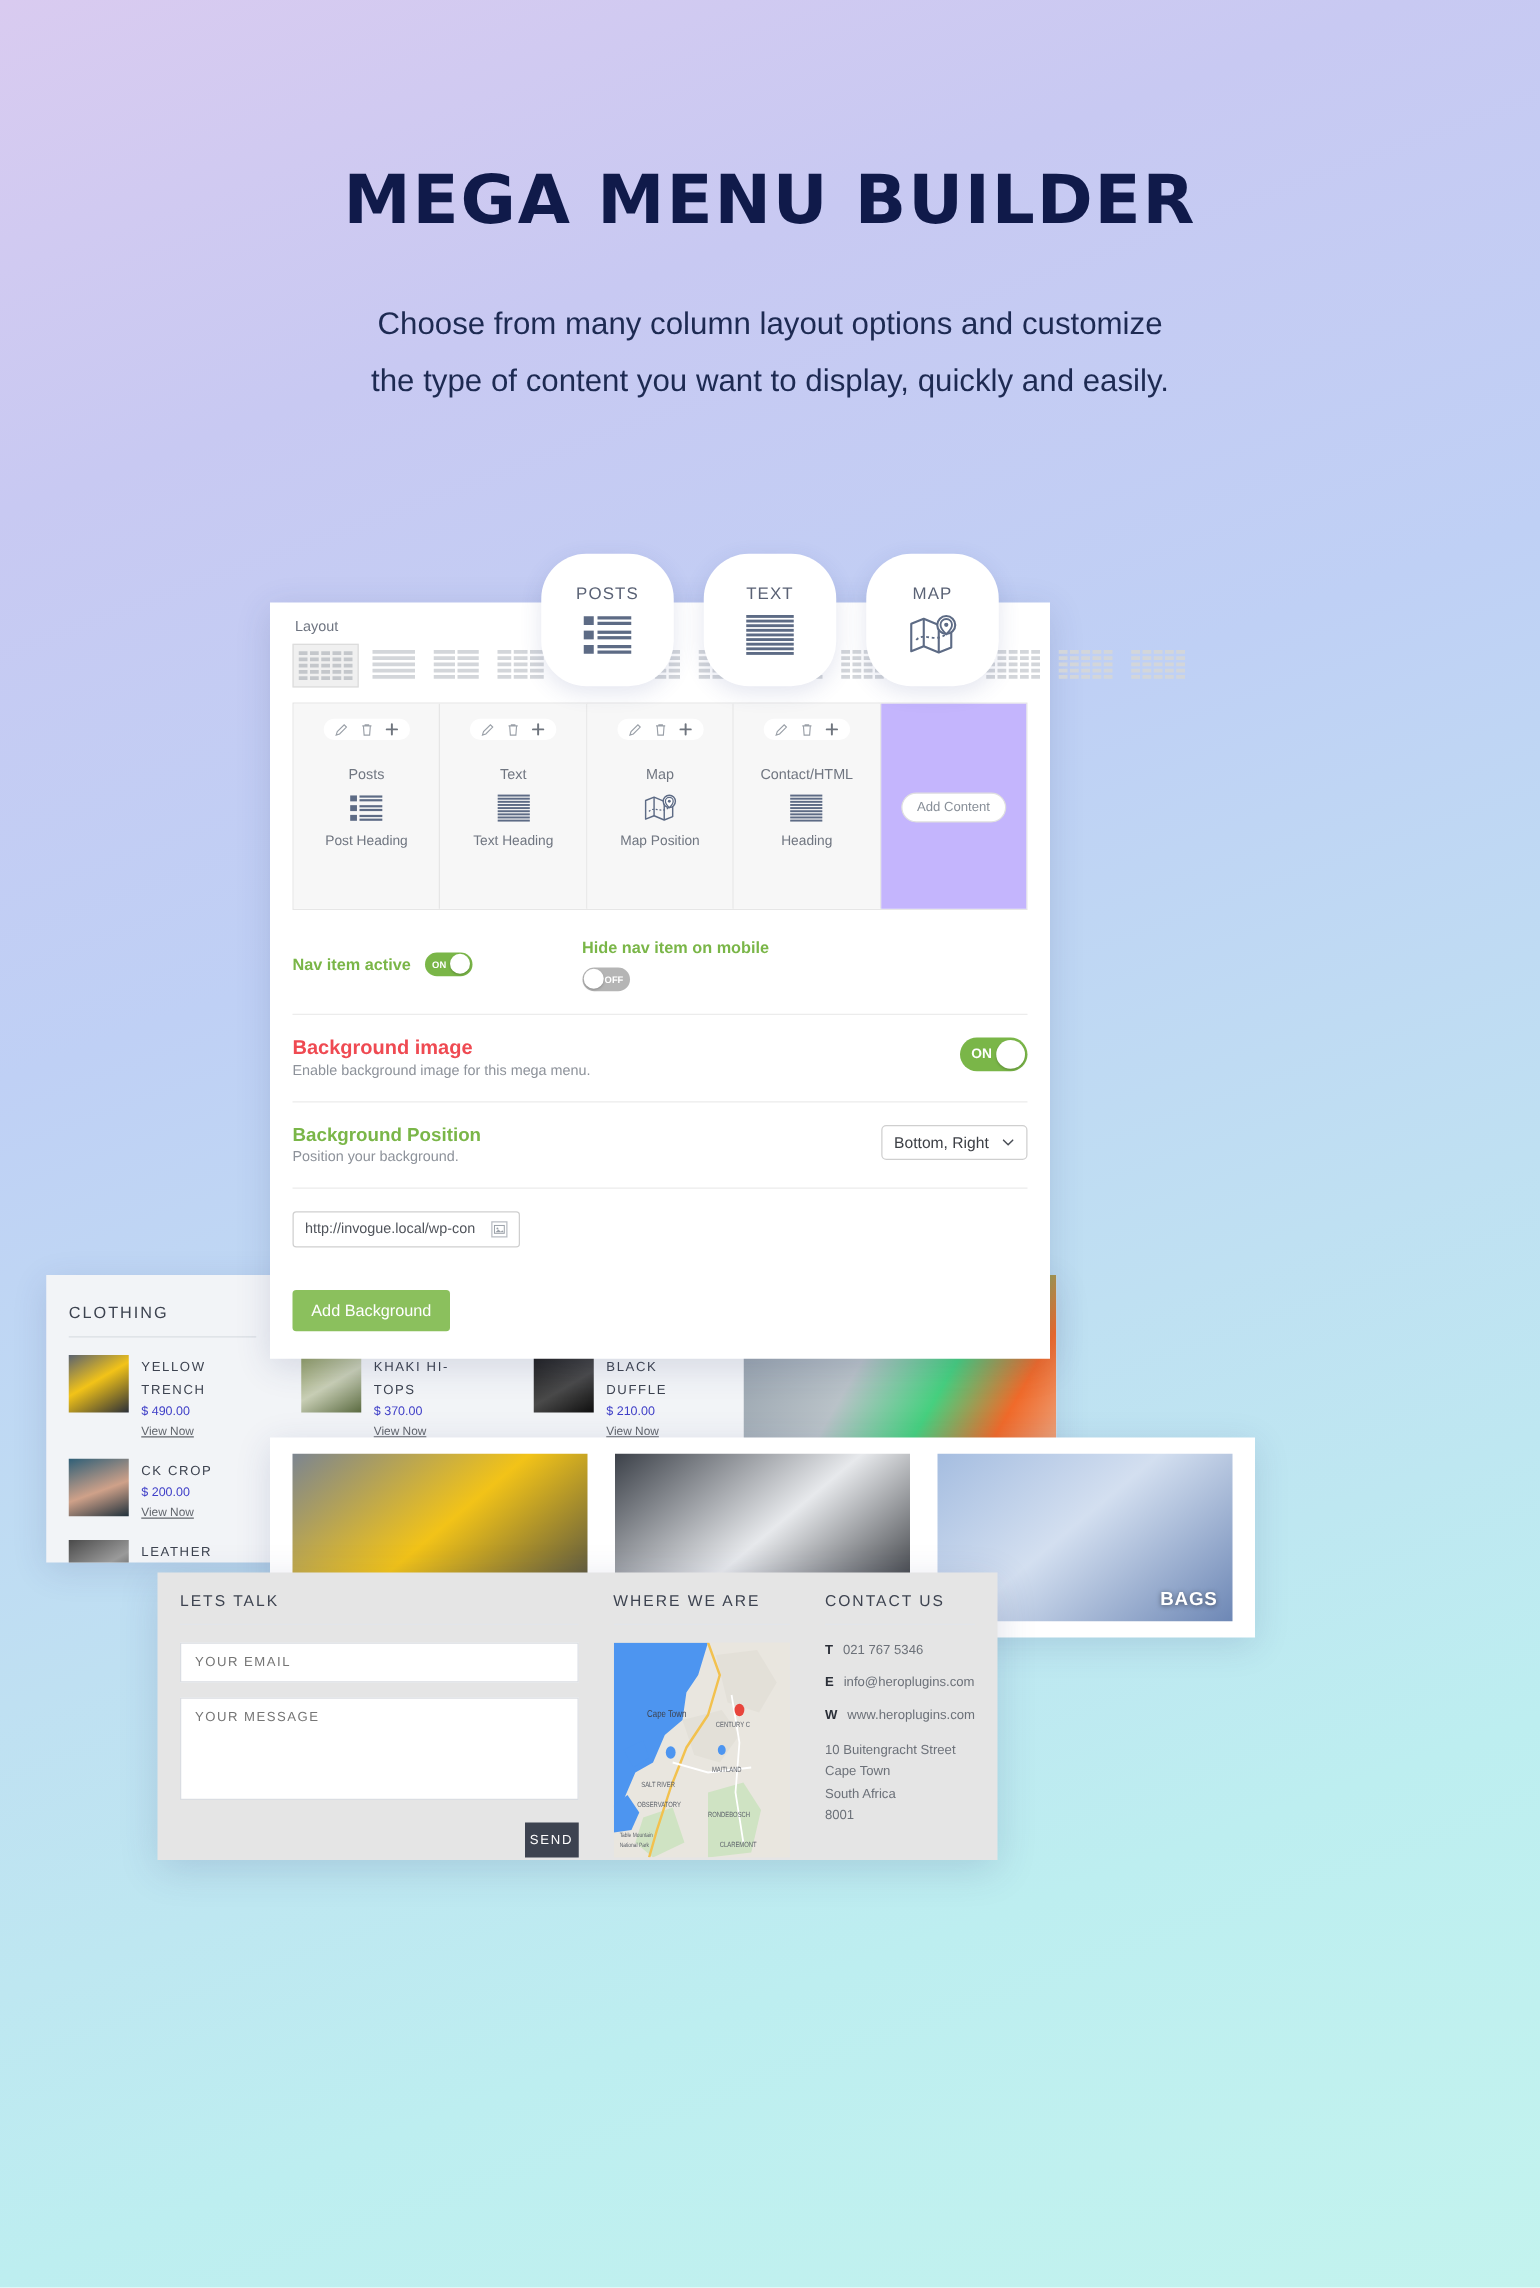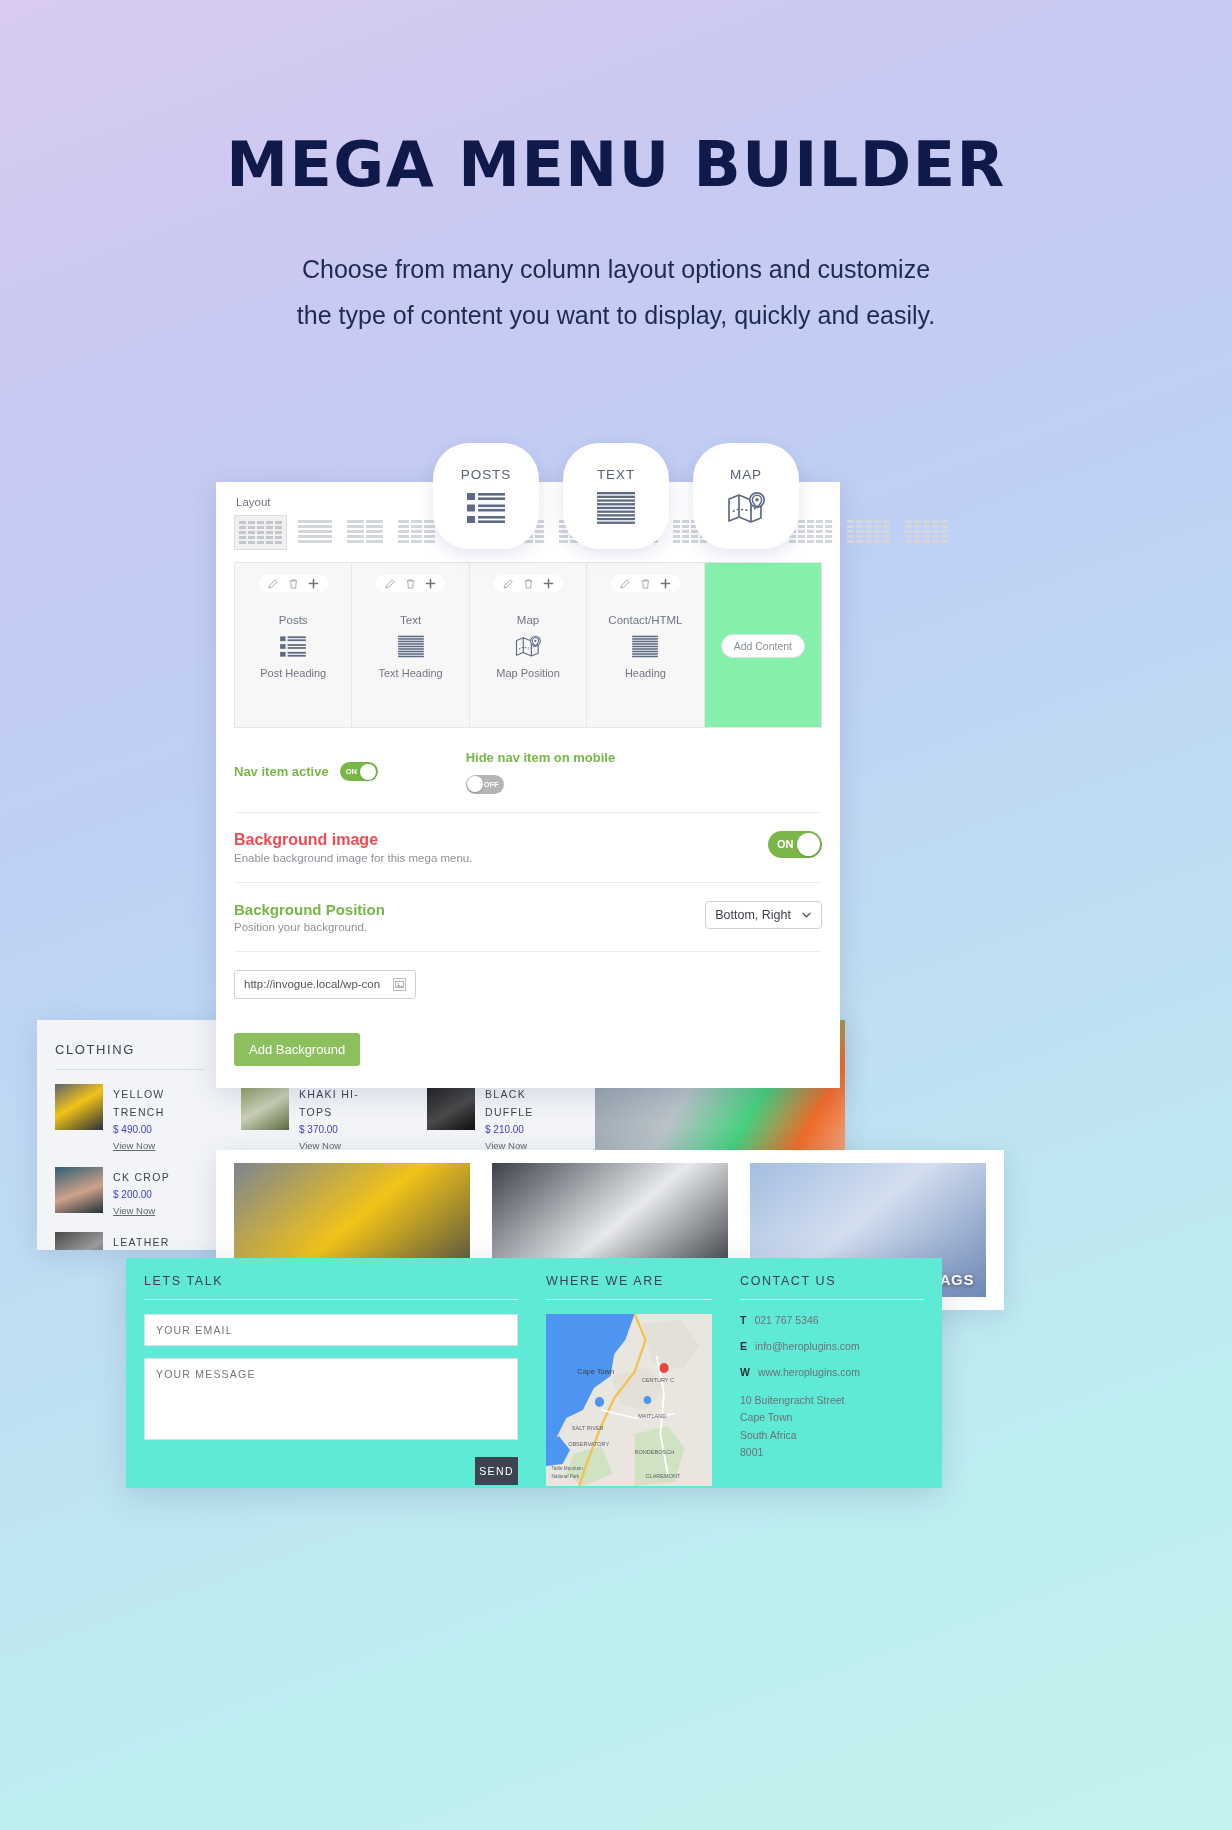--- a/index.html
+++ b/index.html
@@ -8,21 +8,21 @@
     font-family: "Liberation Sans", sans-serif;
     background: linear-gradient(160deg, #d9cbf0 0%, #c8c9f2 18%, #bfd0f5 38%, #bfe0f2 60%, #bdeef0 80%, #c3f3ee 100%);
     position: relative;
     overflow: hidden;
   }
 
   
   .hero { text-align: center; padding-top: 128px; }
   .hero h1 {
     font-family: "DejaVu Sans", sans-serif;
-    font-size: 62px;
+    font-size: 54px;
     letter-spacing: 1.5px;
     font-weight: 700;
     color: #101a4a;
   }
   .hero p {
     margin-top: 45px;
     font-size: 25px;
     line-height: 1.85;
     color: #1d2a52;
     font-weight: 400;
@@ -80,21 +80,21 @@
 
   .cards { display: flex; margin-top: 12px; border: 1px solid #e6e6e6; }
   .card {
     flex: 1 1 0;
     border-right: 1px solid #e6e6e6;
     background: #f7f7f7;
     min-height: 164px;
     padding: 12px 6px 10px;
     display: flex; flex-direction: column; align-items: center;
   }
-  .card:last-child { border-right: 0; background: #86efac; justify-content: center; }
+  .card:last-child { border-right: 0; background: #c4b5fd; justify-content: center; }
   .card-tools {
     background: #fff; border-radius: 12px;
     padding: 3px 9px; display: flex; gap: 9px; align-items: center;
     color: #9aa0a8;
   }
   .card-tools svg { width: 11px; height: 11px; }
   .card-type { font-size: 11.5px; color: #707681; margin-top: 22px; }
   .card-ico { margin-top: 9px; color: #5d6b85; width: 28px; height: 23px; }
   .card-head { font-size: 11px; color: #707681; margin-top: 9px; }
   .add-content {
@@ -181,22 +181,22 @@
   .istile { flex: 1; position: relative; overflow: hidden; }
   .istile .cap {
     position: absolute; right: 12px; bottom: 9px;
     color: #fff; font-size: 15px; font-weight: 700; letter-spacing: .6px;
     text-shadow: 0 1px 4px rgba(0,0,0,.5);
   }
 
   
   .contact {
     position: absolute; left: 126px; top: 1258px;
-    width: 816px; height: 230px;
-    background: #5eead4; box-shadow: 0 8px 30px rgba(50,60,120,.17);
+    width: 672px; height: 230px;
+    background: #e5e5e5; box-shadow: 0 8px 30px rgba(50,60,120,.17);
     display: flex; z-index: 5; padding: 16px 18px;
   }
   .c-left { width: 390px; padding-right: 16px; }
   .c-mid { width: 190px; padding: 0 12px; }
   .c-right { flex: 1; padding-left: 16px; }
   .c-head {
     font-size: 12.5px; letter-spacing: 1.6px; color: #3d4350;
     padding-bottom: 11px; border-bottom: 1px solid #e2e5ea; margin-bottom: 14px;
   }
   .c-input {

